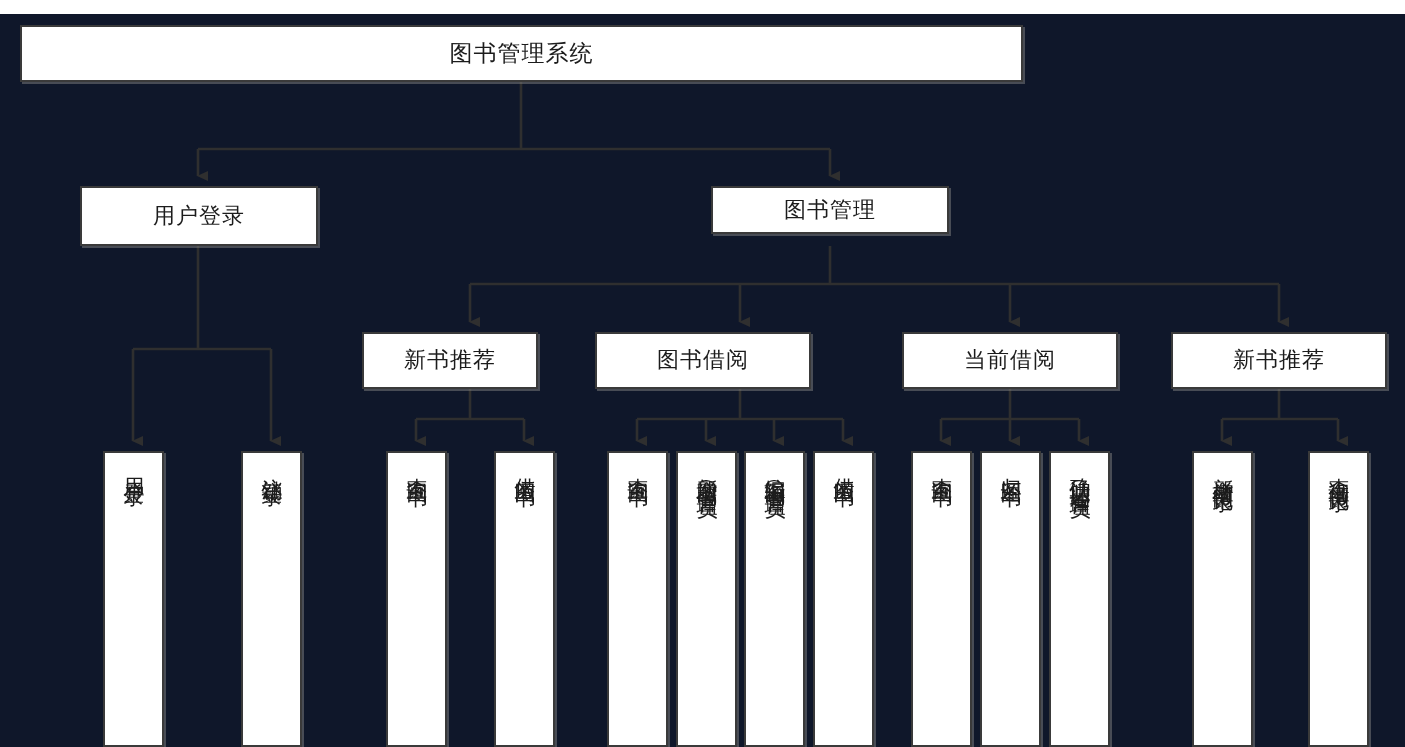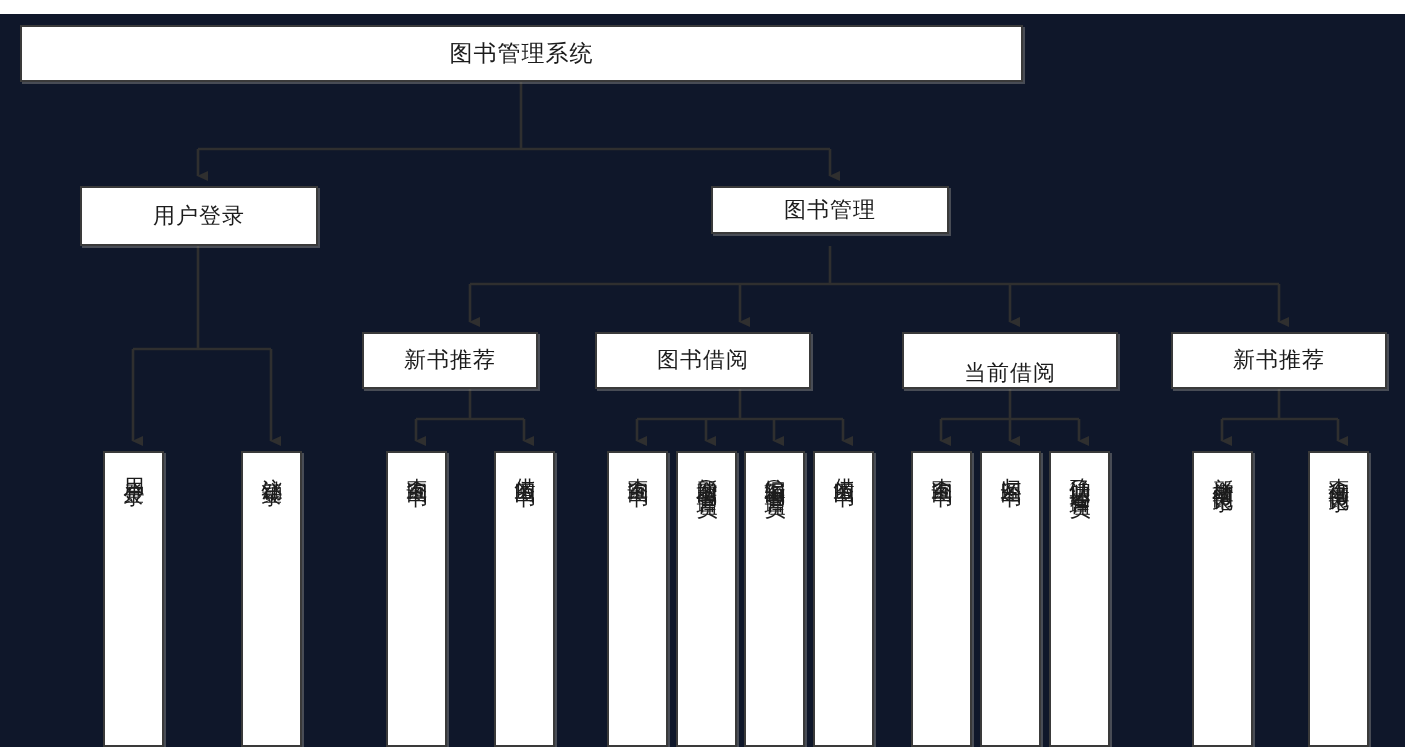--- a/index.html
+++ b/index.html
@@ -140,21 +140,21 @@
   <div class="node h" style="left:711px; top:172px; width:238px; height:48px;">
     <span class="label">图书管理</span>
   </div>
 
   <div class="node h" style="left:362px; top:318px; width:176px; height:57px;">
     <span class="label">新书推荐</span>
   </div>
   <div class="node h" style="left:595px; top:318px; width:216px; height:57px;">
     <span class="label">图书借阅</span>
   </div>
-  <div class="node h" style="left:902px; top:318px; width:216px; height:57px;align-items:flex-end;">
+  <div class="node h" style="left:902px; top:318px; width:216px; height:57px;">
     <span class="label">当前借阅</span>
   </div>
   <div class="node h" style="left:1171px; top:318px; width:216px; height:57px;">
     <span class="label">新书推荐</span>
   </div>
 
   <div class="node v" style="left:103px; top:437px; width:61px; height:296px;">
     <span class="label">用户登录</span>
   </div>
   <div class="node v" style="left:241px; top:437px; width:61px; height:296px;">

